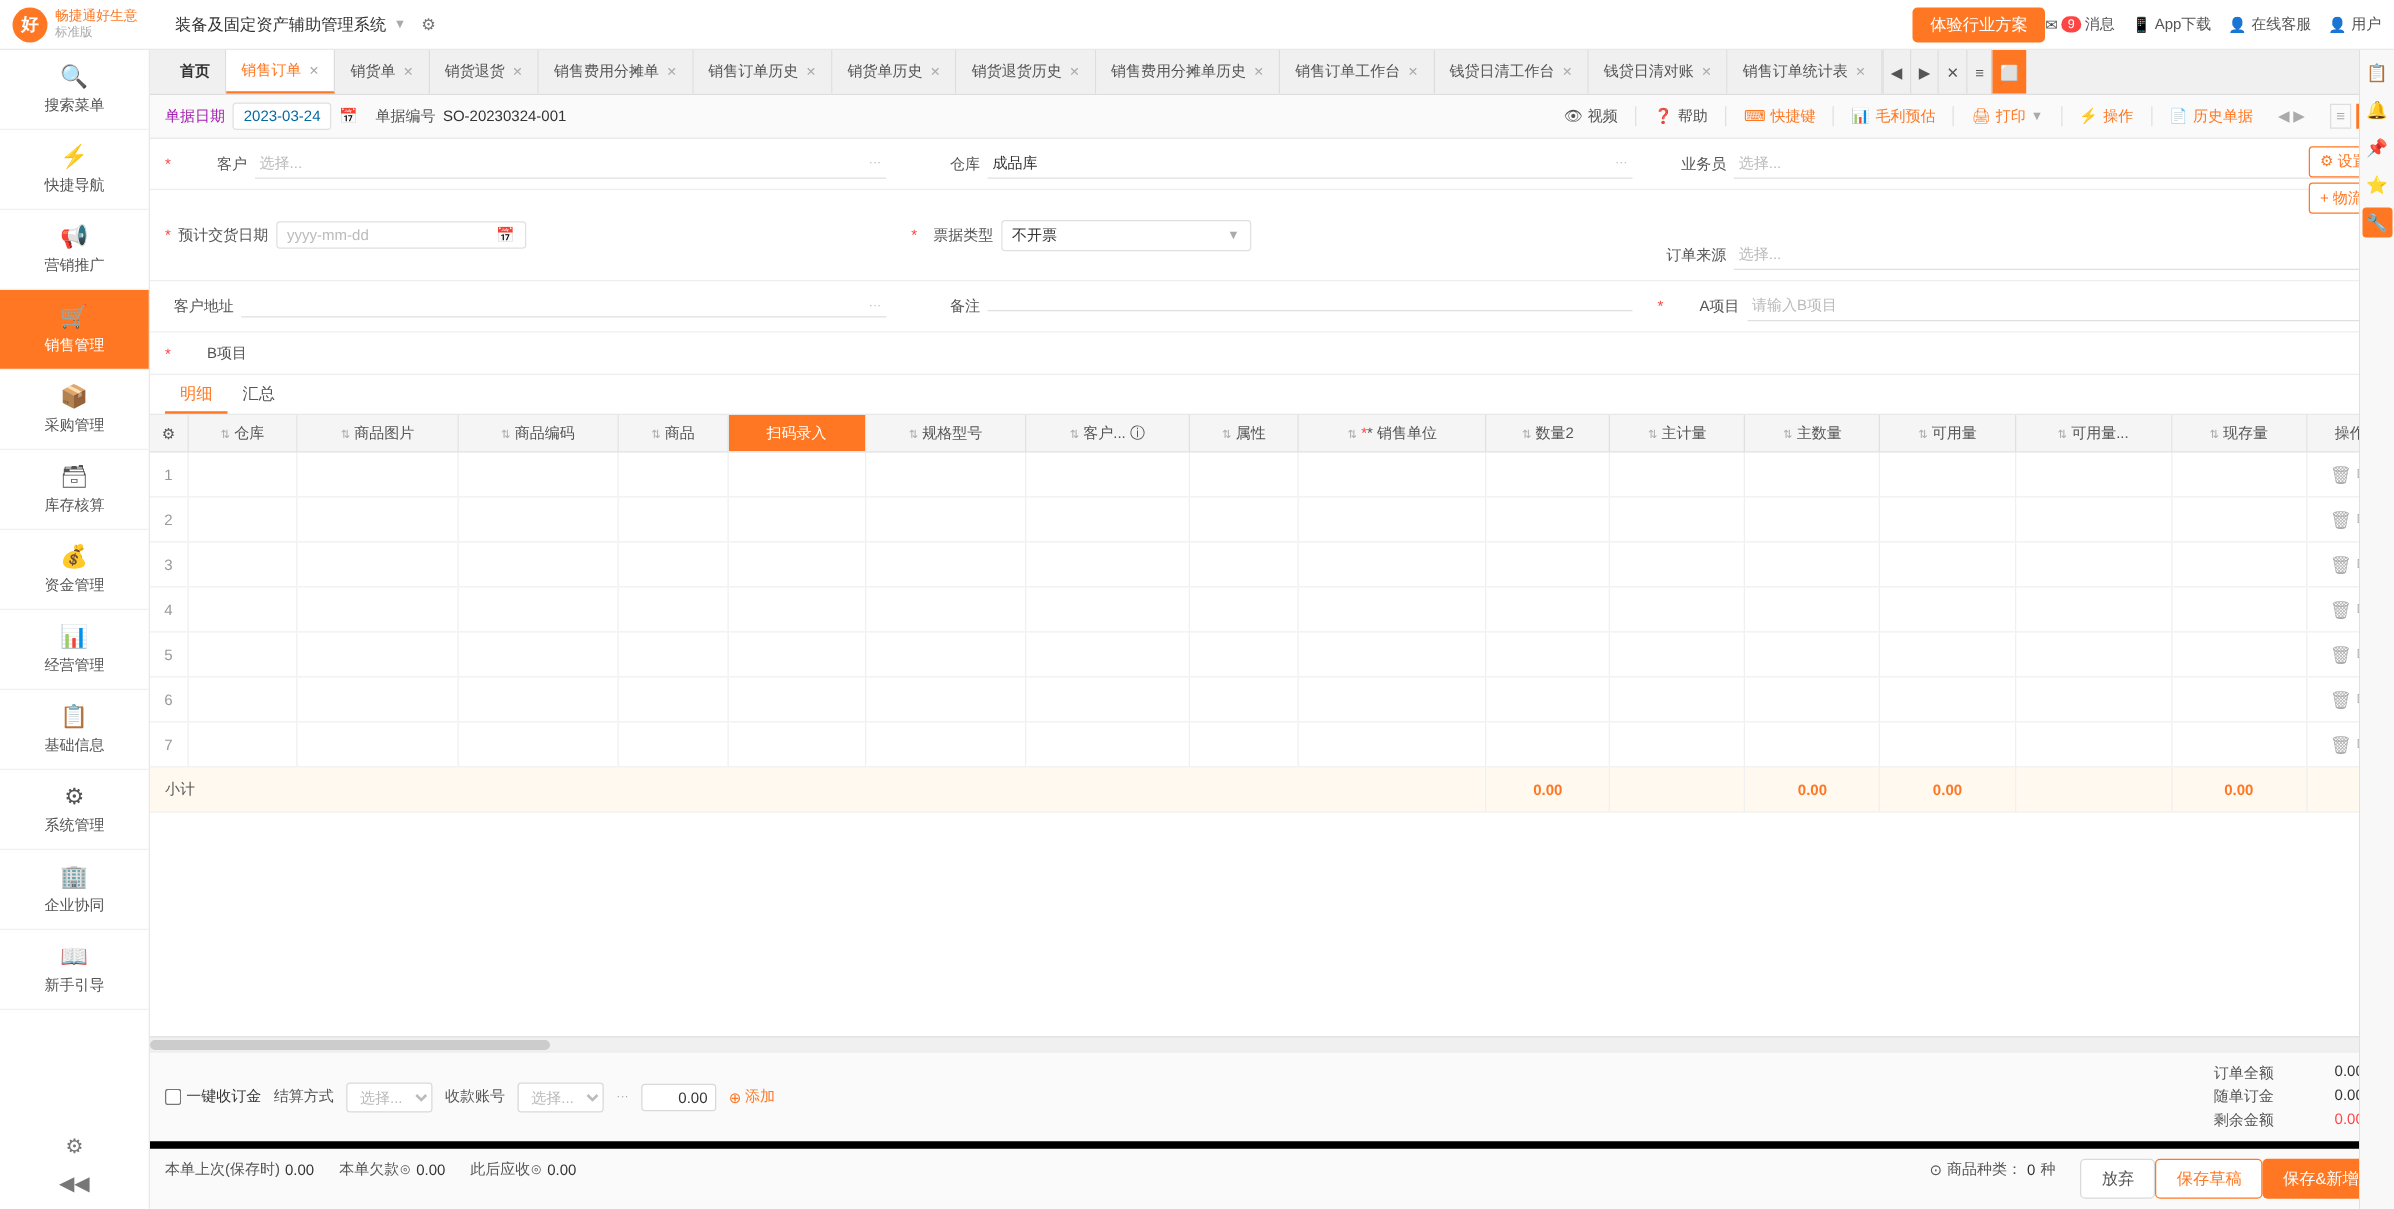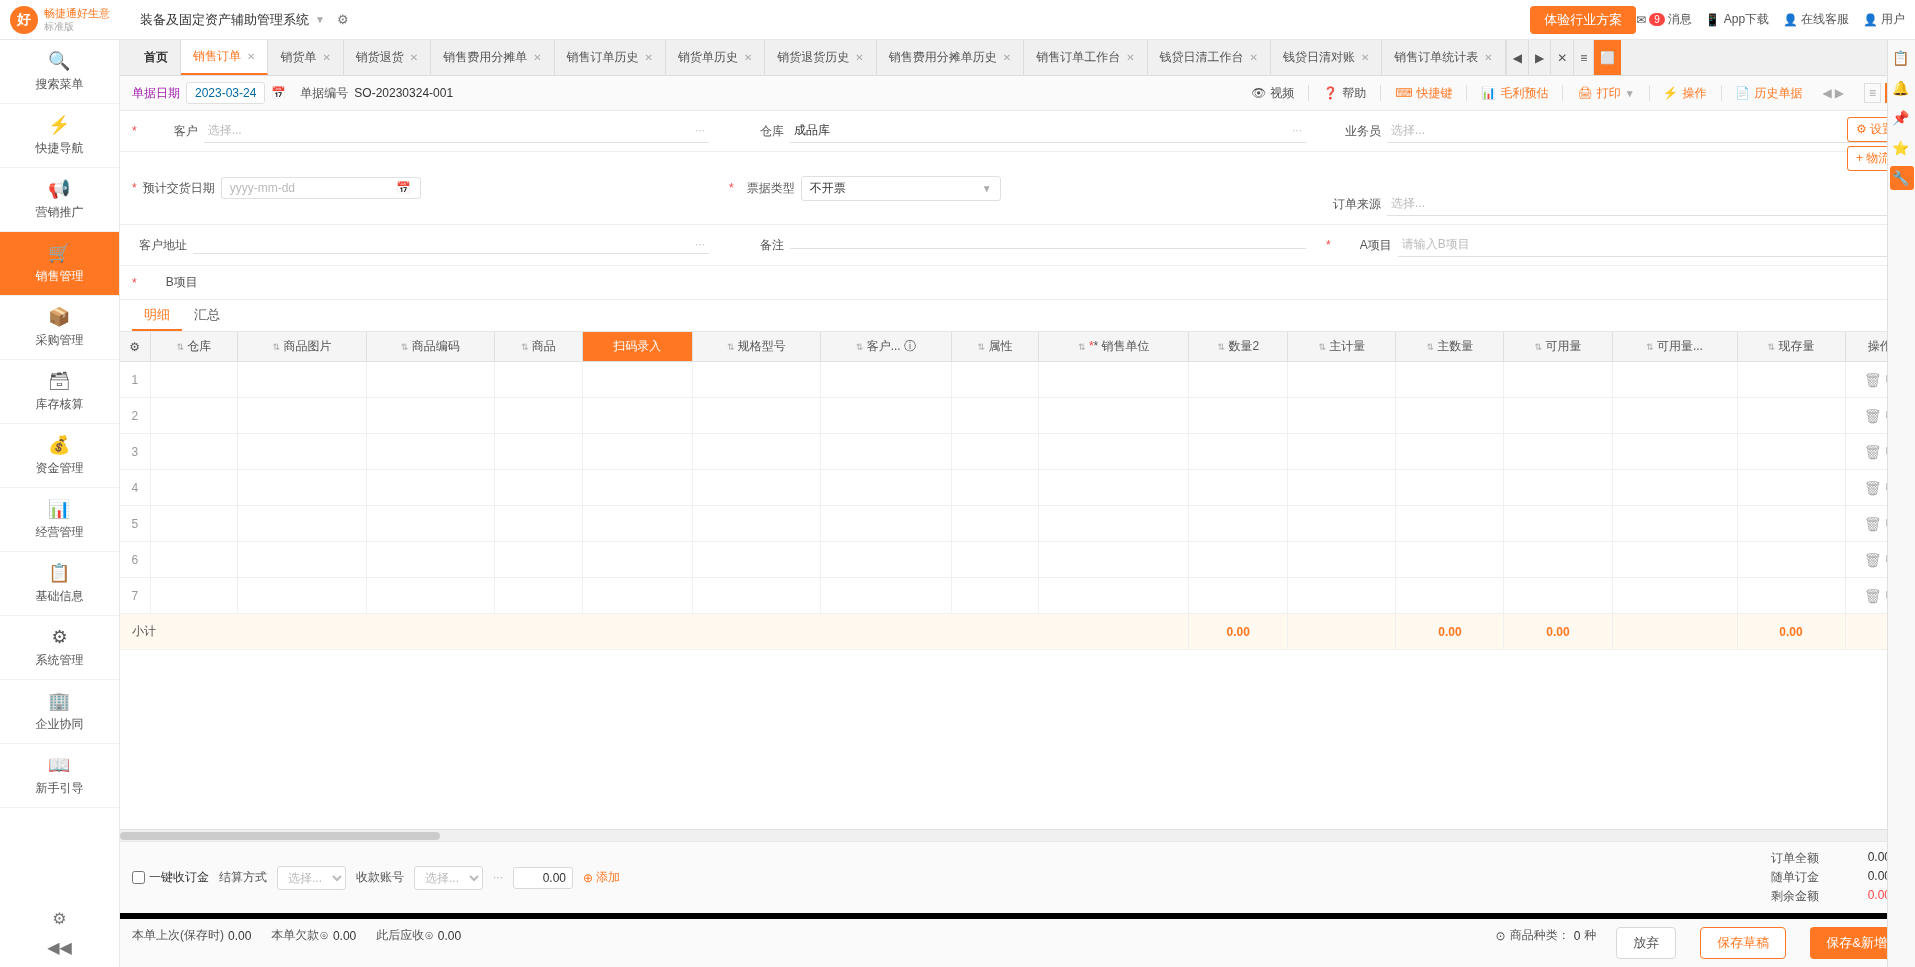--- a/index.html
+++ b/index.html
@@ -266,21 +266,21 @@
       flex-shrink: 0;
       gap: 20px;
     }
     .footer-stat { font-size: 12px; color: #555; display: flex; align-items: center; gap: 4px; }
     .footer-stat .val { color: #333; }
     .footer-spacer { flex: 1; }
     .footer-summary { display: flex; flex-direction: column; align-items: flex-end; gap: 2px; margin-right: 12px; }
     .summary-item { display: flex; gap: 12px; font-size: 12px; color: #555; }
     .summary-item .s-val { color: #333; min-width: 60px; text-align: right; }
     .summary-item .s-val.red { color: #ff4444; }
-    .footer-btns { display: flex; gap: 24px; }
+    .footer-btns { display: flex; gap: 0; }
     .btn-discard {
       background: white; color: #555; border: 1px solid #d9d9d9;
       border-radius: 4px; padding: 6px 16px; cursor: pointer; font-size: 13px;
     }
     .btn-save-draft {
       background: white; color: #ff7722; border: 1px solid #ff7722;
       border-radius: 4px; padding: 6px 16px; cursor: pointer; font-size: 13px;
     }
     .btn-save-new {
       background: #ff7722; color: white; border: none;

